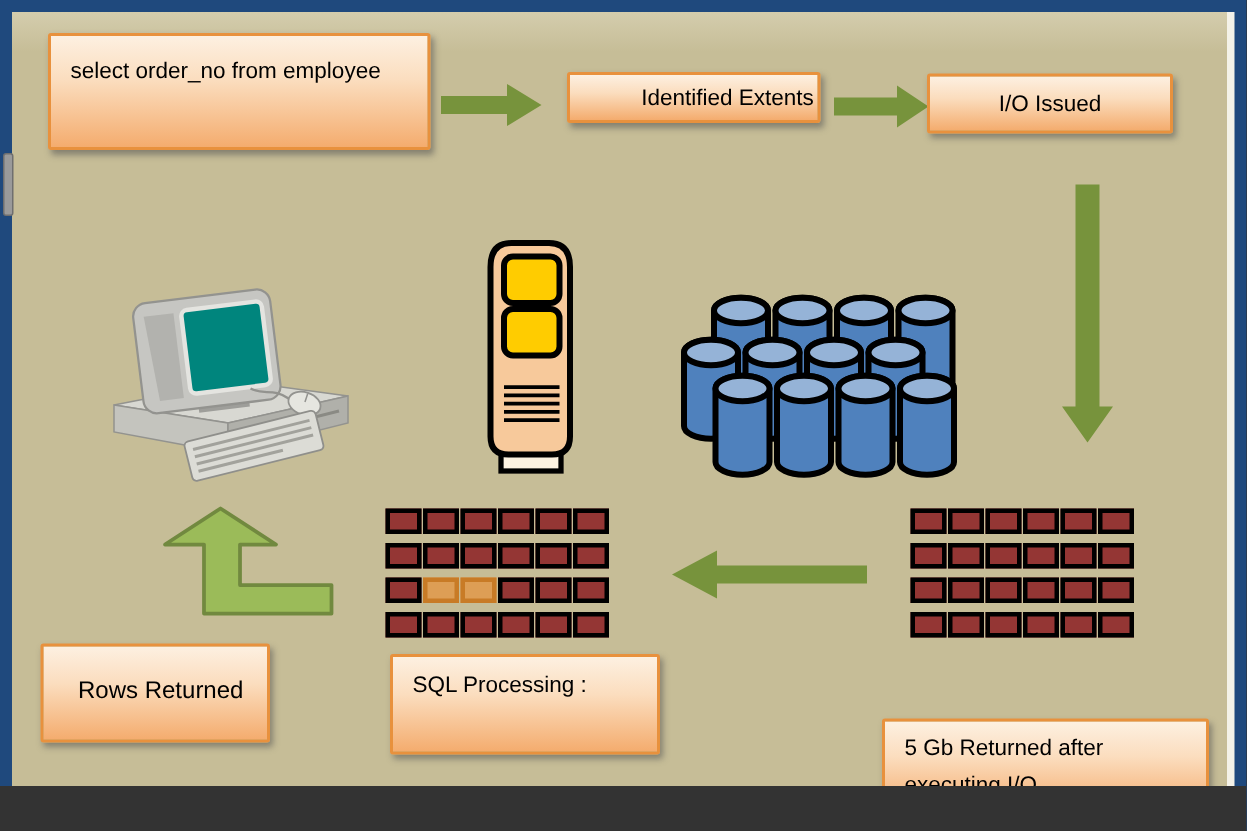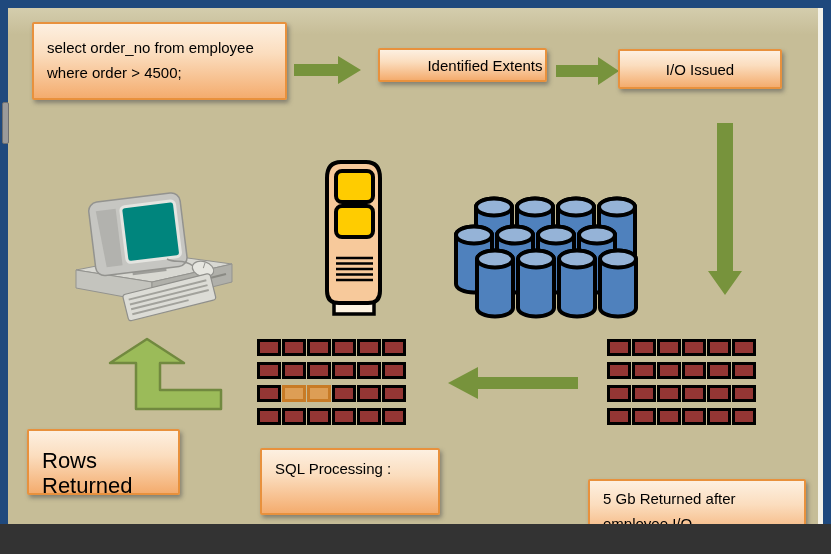--- a/index.html
+++ b/index.html
@@ -15,22 +15,22 @@
         background:linear-gradient(180deg,var(--box-fill-top,#FDF0E1) 0%,#FBDDBE 40%,var(--box-fill-bottom,#F4AC6E) 100%);
         box-shadow:2px 3px 4px rgba(80,80,80,.55);border-radius:2px;
         font-size:15px;color:#000;line-height:25px;}
   .pbox .ln{white-space:nowrap;}
   .bold{font-weight:bold;}
   .center{display:flex;align-items:center;justify-content:center;}
   #query-box{left:32px;top:22px;width:255px;height:78px;padding:11px 0 0 13px;}
   #extents-box{left:378px;top:48px;width:169px;height:34px;padding-left:45px;}
   #io-box{left:618px;top:49px;width:164px;height:40px;justify-content:center;}
   #gb-box{left:588px;top:435px;width:218px;height:63px;padding:5px 0 0 13px;margin-top:44px;}
-  #sql-box{left:260px;top:448px;width:180px;height:67px;padding:6px 0 0 13px;}
-  #rows-box{left:27px;top:429px;width:153px;height:66px;padding:17px 0 0 13px;font-size:22px;}
+  #sql-box{left:260px;top:436px;width:180px;height:67px;padding:6px 0 0 13px;}
+  #rows-box{left:27px;top:429px;width:153px;height:66px;padding:17px 0 0 23px;font-size:16px;}
   .blockgrid{position:absolute;display:grid;column-gap:1px;row-gap:6px;}
   #returned-blocks-grid{left:607px;top:339px;}
   #sql-processing-blocks-grid{left:257px;top:339px;}
   .block{width:24px;height:17px;box-sizing:border-box;background:var(--block-red,#943634);
         border:3px solid #000;}
   .block.hl{background:var(--block-highlight-fill,#DD9E55);
         border-color:var(--block-highlight-border,#C87B26);}
 </style>
 </head>
 <body>
@@ -100,34 +100,33 @@
         <ellipse cx="536" cy="259" rx="18" ry="8.5" fill="#95B3D7" stroke="#000" stroke-width="4"></ellipse>
         <path d="M559,259 v49 a18,8.5 0 0 0 36,0 v-49 a18,8.5 0 0 0 -36,0" fill="#4F81BD" stroke="#000" stroke-width="4"></path>
         <ellipse cx="577" cy="259" rx="18" ry="8.5" fill="#95B3D7" stroke="#000" stroke-width="4"></ellipse>
         <path d="M600,259 v49 a18,8.5 0 0 0 36,0 v-49 a18,8.5 0 0 0 -36,0" fill="#4F81BD" stroke="#000" stroke-width="4"></path>
         <ellipse cx="618" cy="259" rx="18" ry="8.5" fill="#95B3D7" stroke="#000" stroke-width="4"></ellipse>
       </g>
   </svg>
 
   <div class="pbox" id="query-box">
     <div class="ln">select order_no from employee</div>
-    <div class="ln">where order &gt; 4500;</div>
   </div>
 
   <div class="pbox center" id="extents-box">
     <span>Identified Extents</span>
   </div>
 
   <div class="pbox center" id="io-box">
     <span>I/O Issued</span>
   </div>
 
   <div class="pbox" id="gb-box">
     <div class="ln">5 Gb Returned after</div>
-    <div class="ln">employee I/O</div>
+    <div class="ln">executing I/O</div>
   </div>
 
   <div class="pbox" id="sql-box">
     <div class="ln">SQL Processing :</div>
   </div>
 
   <div class="pbox" id="rows-box">
     <span>Rows Returned</span>
   </div>
 

